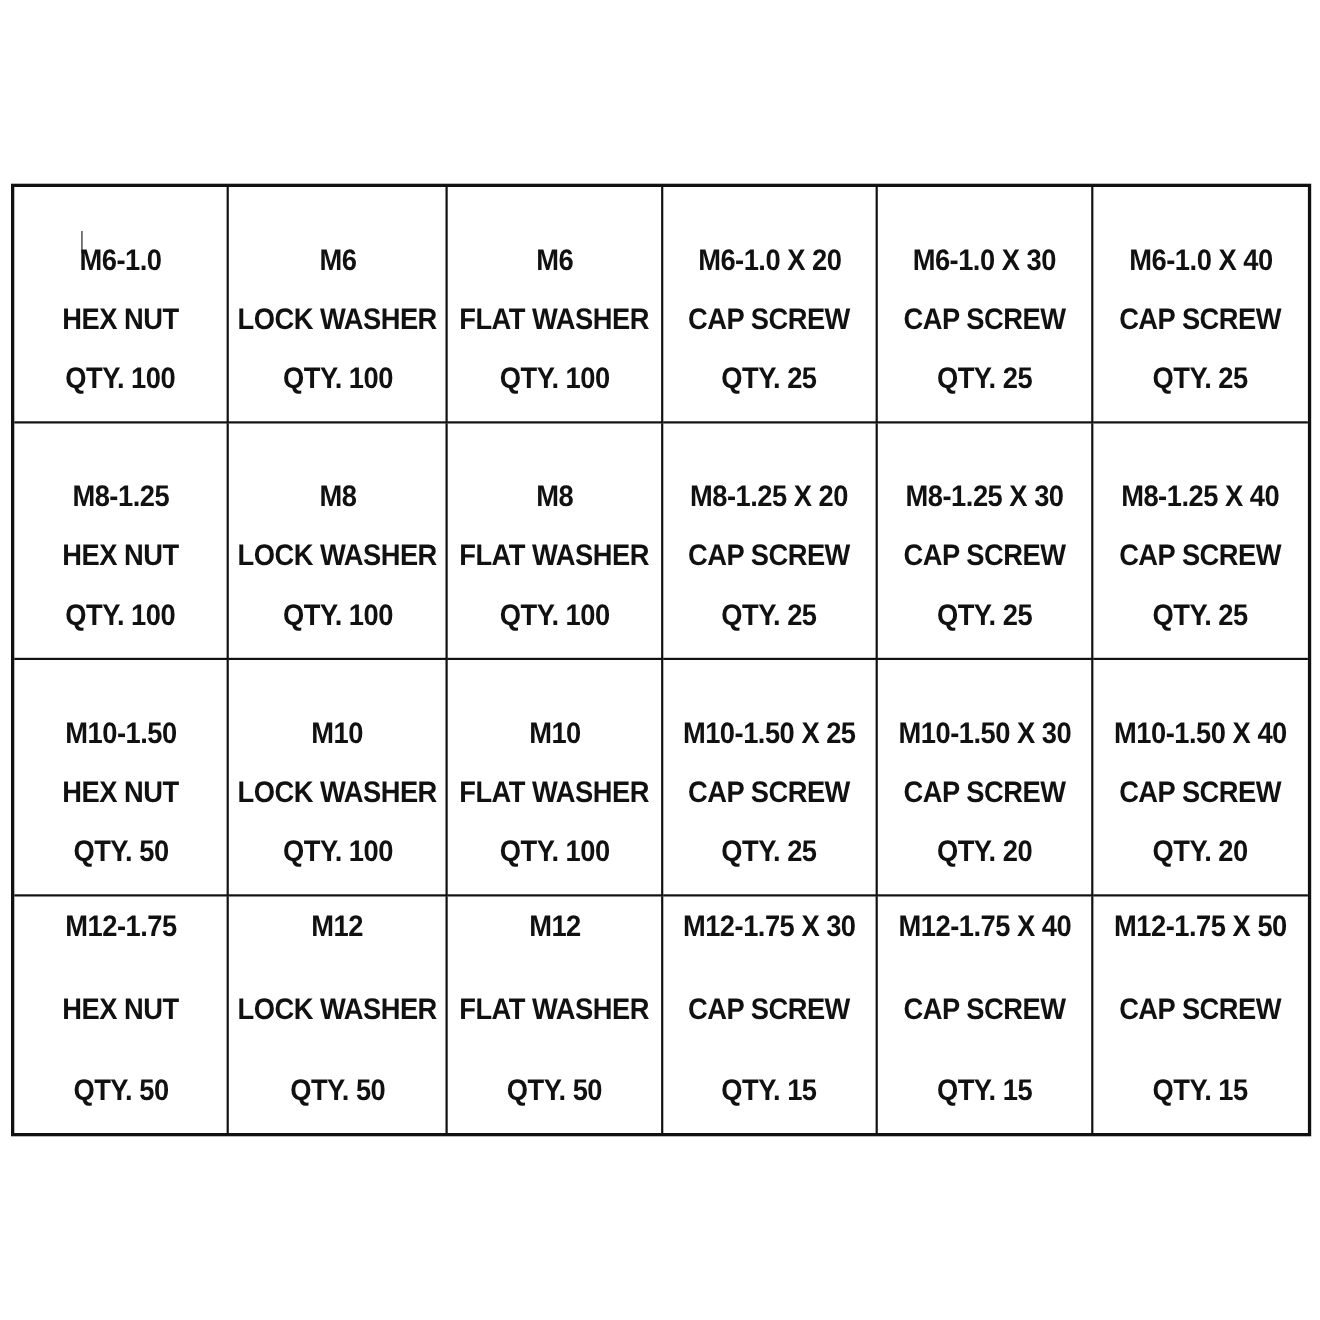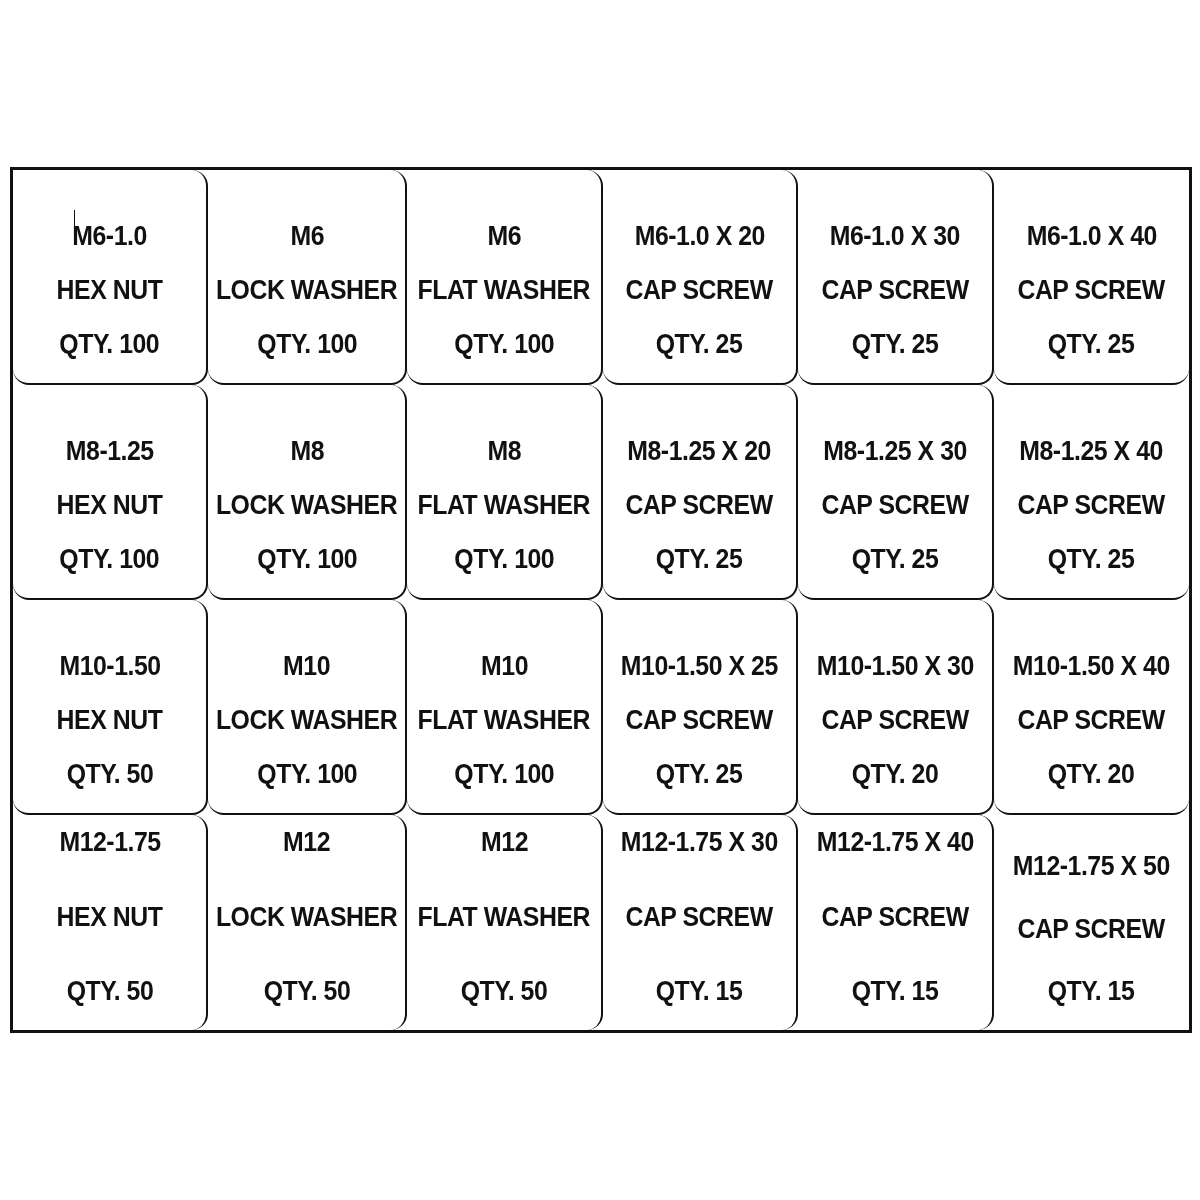--- a/index.html
+++ b/index.html
@@ -29,23 +29,22 @@
     .cell {
       border-right: 2px solid #111111;
       border-bottom: 2px solid #111111;
       box-sizing: border-box;
       display: flex;
       flex-direction: column;
       align-items: center;
       justify-content: flex-end;
       padding-bottom: 12px;
       position: relative;
-      border-radius: 16px;
     }
-    .cell.last-col { border-right: none; margin-top: 24px; }
+    .cell.last-col { border-right: none; }
     .cell.last-row { border-bottom: none; justify-content: space-between; }
     .line {
       font-weight: bold;
       font-size: 27px;
       color: #111111;
       letter-spacing: -0.5px;
       line-height: 54px;
       white-space: nowrap;
       transform: scaleX(0.92);
     }

